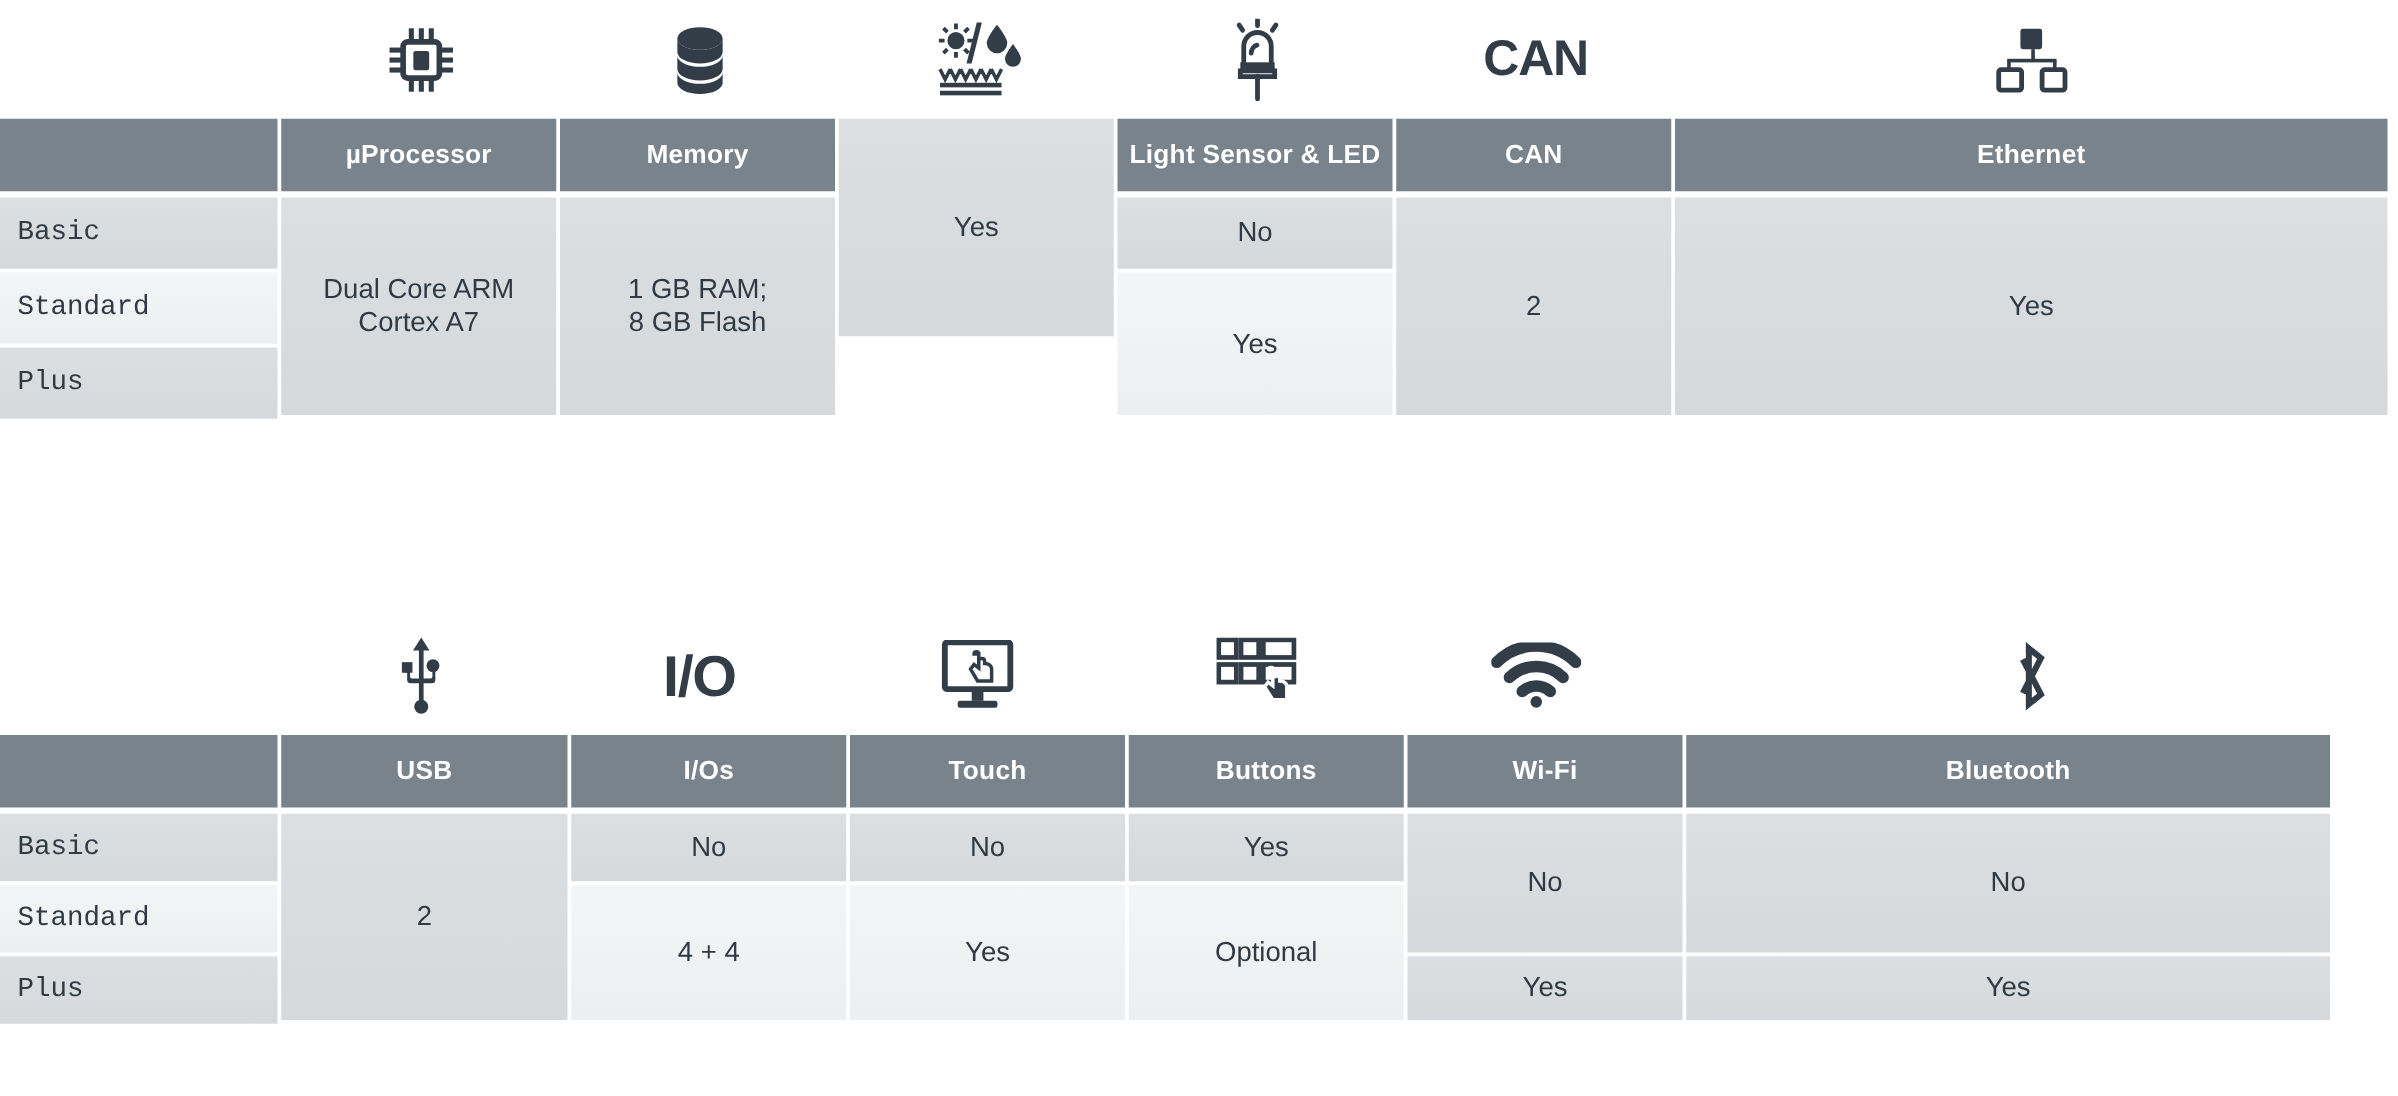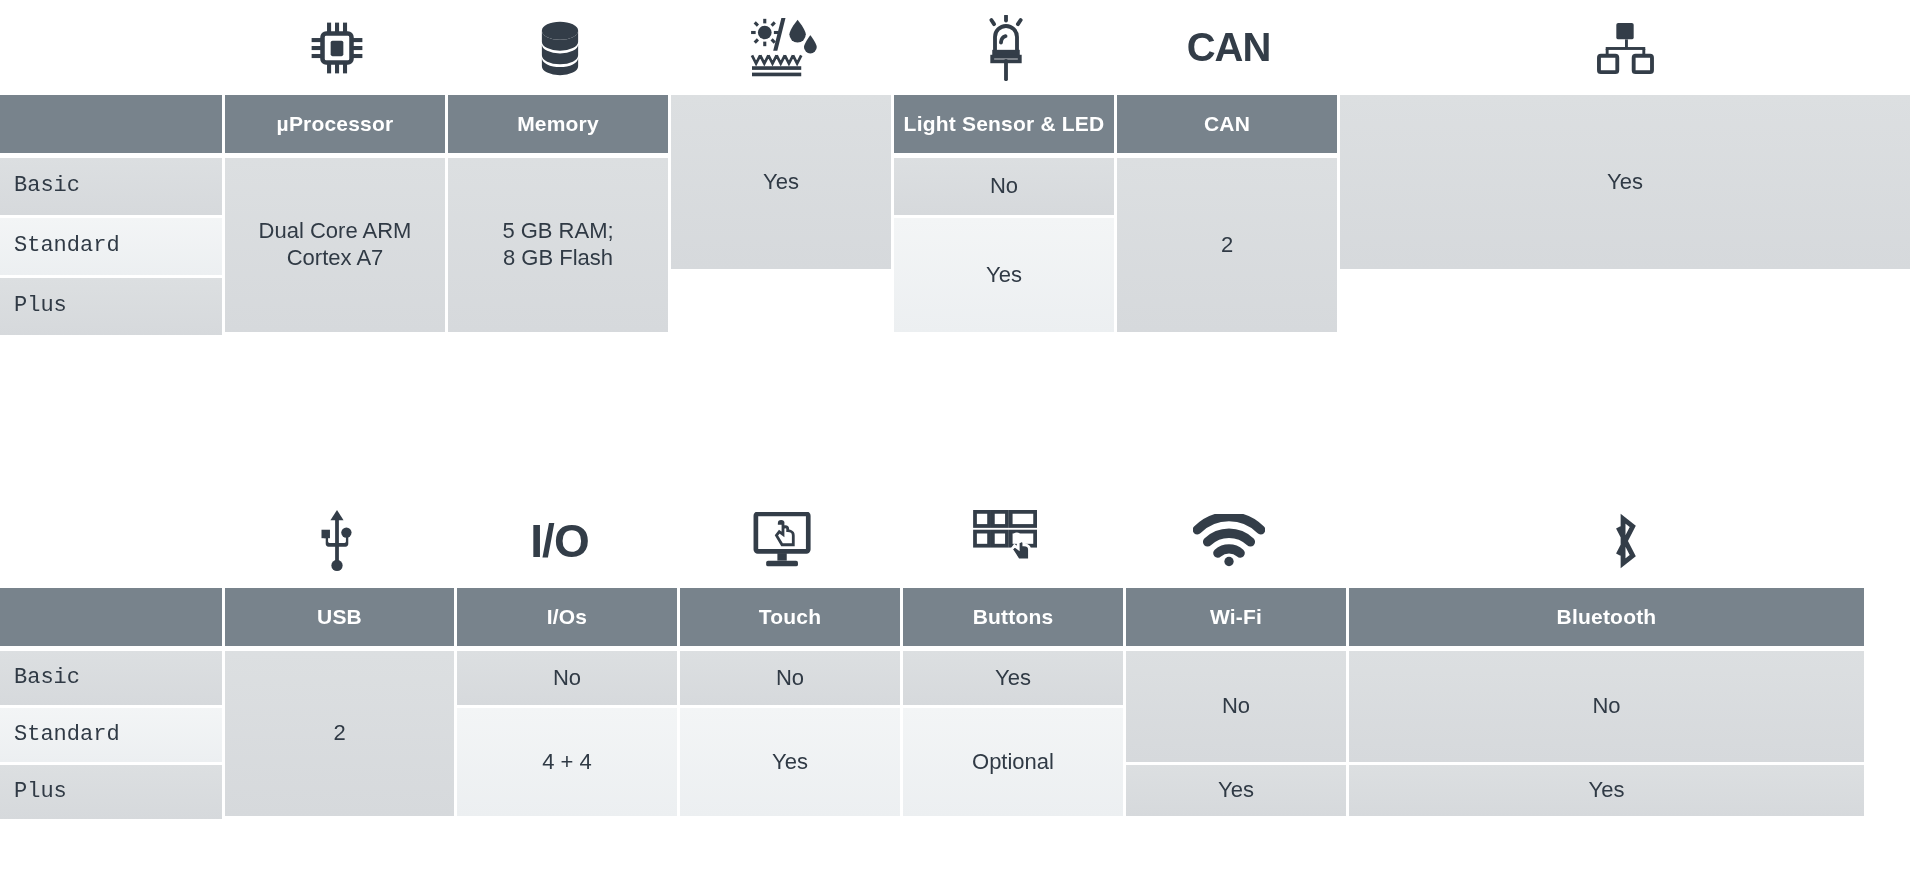--- a/index.html
+++ b/index.html
@@ -135,40 +135,41 @@
     </div>
 
     <div class="col sp" style="width:220px">
       <div class="hdr">µProcessor</div>
       <div class="cell last" style="height:174px;white-space:pre-line">Dual Core ARM
 Cortex A7</div>
     </div>
 
     <div class="col sp" style="width:220px">
       <div class="hdr">Memory</div>
-      <div class="cell last" style="height:174px;white-space:pre-line">5 GB RAM;
+      <div class="cell last" style="height:174px;white-space:pre-line">1 GB RAM;
 8 GB Flash</div>
     </div>
 
     <div class="col sp" style="width:220px">
       <div class="cell last" style="height:174px">Yes</div>
     </div>
 
     <div class="col sp" style="width:220px">
       <div class="hdr">Light Sensor &amp; LED</div>
       <div class="cell" style="height:57px">No</div>
       <div class="cell light last" style="height:114px">Yes</div>
     </div>
 
     <div class="col sp" style="width:220px">
       <div class="hdr">CAN</div>
       <div class="cell last" style="height:174px">2</div>
     </div>
 
     <div class="col" style="width:570px">
+      <div class="hdr">Ethernet</div>
       <div class="cell last" style="height:174px">Yes</div>
     </div>
   </div>
 </div>
 
 <div class="table-block" id="block-2" style="top:493px;">
   <div class="icon-row">
     <div class="icon-cell" style="width:225px"></div>
 
     <div class="icon-cell" style="width:223px">

